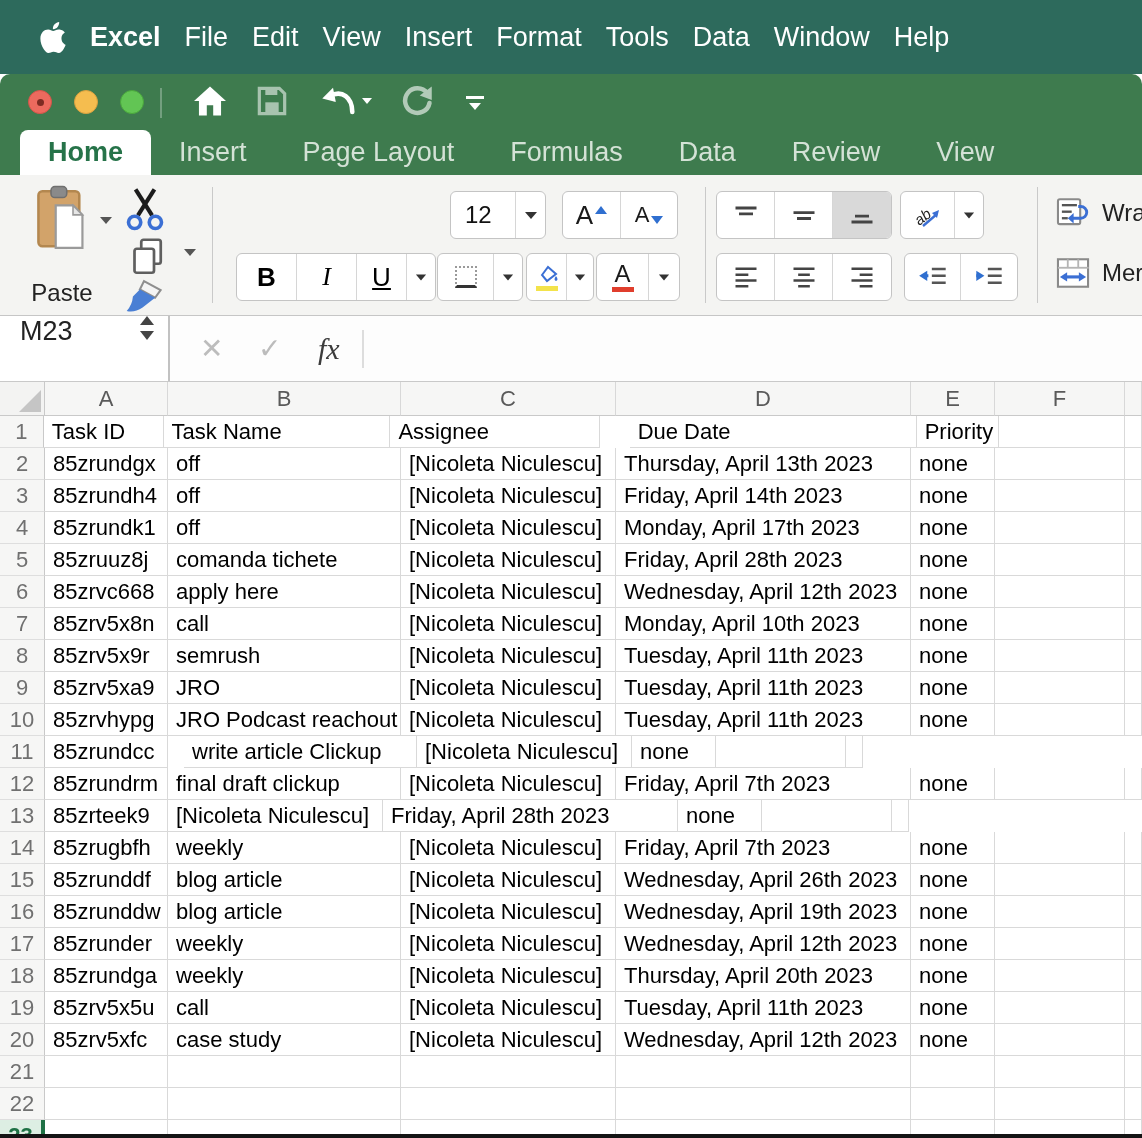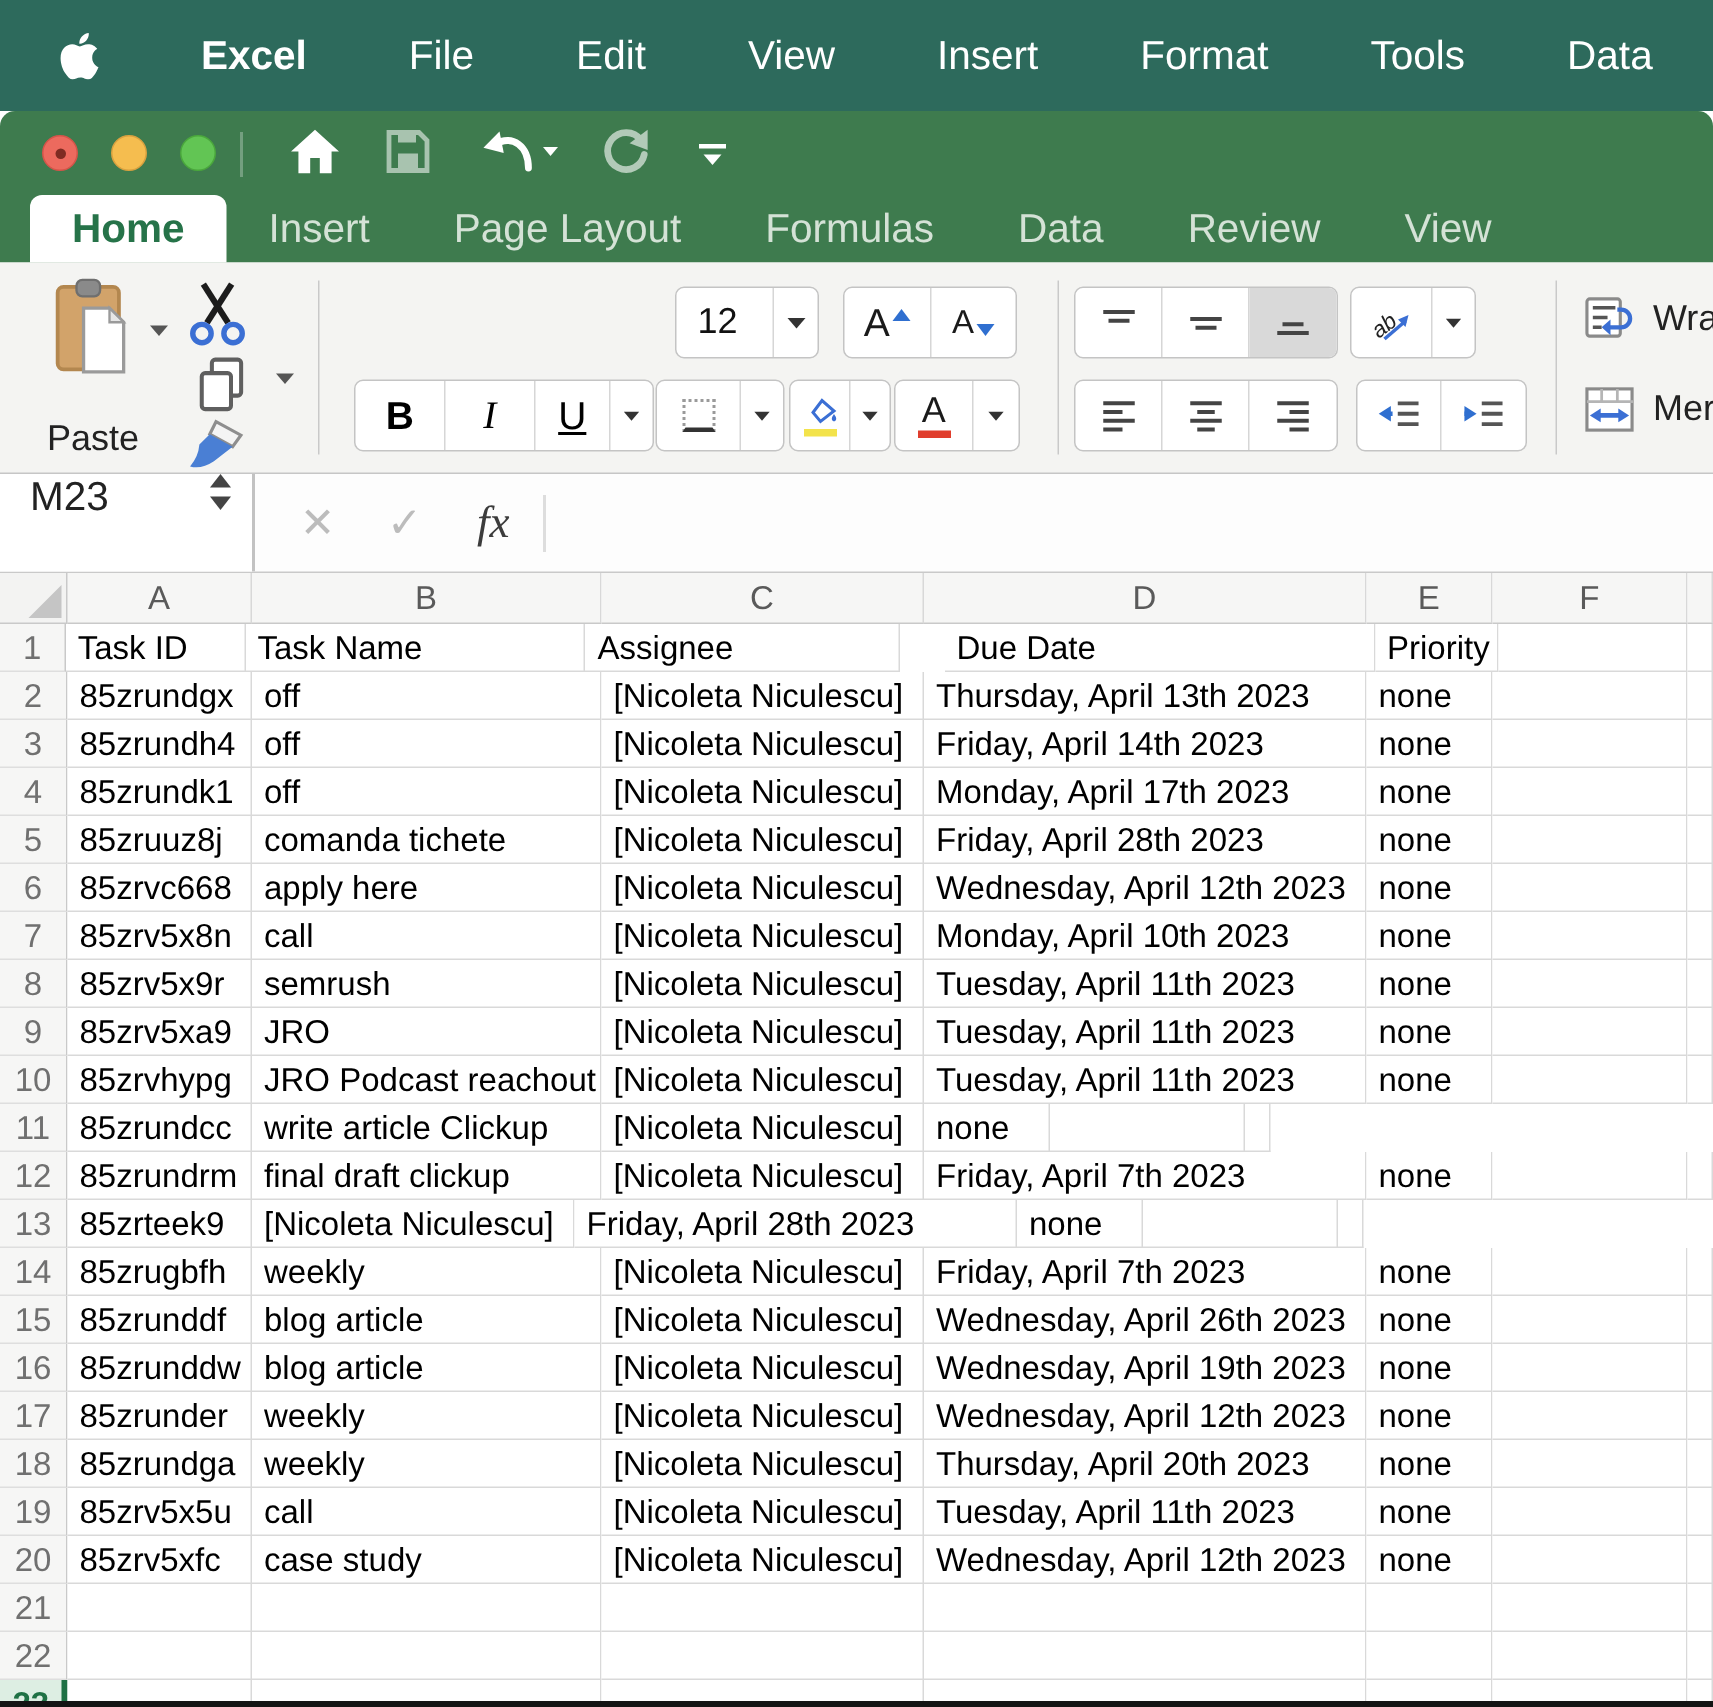--- a/index.html
+++ b/index.html
@@ -2,21 +2,21 @@
 <html><head>
 <meta charset="utf-8">
 <style>
   * { margin:0; padding:0; box-sizing:border-box; }
   html,body { background:#000; }
   body { font-family:"Liberation Sans","DejaVu Sans",sans-serif; }
   .screen { position:relative; width:1142px; height:1138px; overflow:hidden; background:#fff; }
 
   
   .menubar { position:absolute; top:0; left:0; width:100%; height:74px;
-    background:#2d6a5c; display:flex; align-items:center; gap:68px; padding-left:40px;
+    background:#2d6a5c; display:flex; align-items:center; gap:24px; padding-left:40px;
     color:#fff; font-size:27px; }
   .menubar .mitem { white-space:nowrap; }
   .menubar .bold { font-weight:bold; }
   .apple-logo svg { display:block; }
 
   
   .titlebar { position:absolute; top:74px; left:0; width:100%; height:56px;
     background:#3e7b4e; border-radius:10px 10px 0 0; }
   .tlights { position:absolute; left:28px; top:16px; display:flex; gap:22px; align-items:center; }
   .tl { width:24px; height:24px; border-radius:50%; position:relative; }
@@ -484,21 +484,21 @@
           <div class="cell" style="width: 233px;">JRO Podcast reachout</div>
           <div class="cell" style="width: 215px;">[Nicoleta Niculescu]</div>
           <div class="cell" style="width: 295px;">Tuesday, April 11th 2023</div>
           <div class="cell" style="width: 84px;">none</div>
           <div class="cell" style="width: 130px;"></div>
           <div class="cell" style="width: 17px;"></div>
         </div>
         <div class="srow">
           <div class="rowhead">11</div>
           <div class="cell" style="width: 123px;">85zrundcc</div>
-          <div class="cell" style="width: 233px;">write article Clickup</div>
+          <div class="cell" style="width: 233px; margin-left: 16px;">write article Clickup</div>
           <div class="cell" style="width: 215px;">[Nicoleta Niculescu]</div>
           <div class="cell" style="width: 84px;">none</div>
           <div class="cell" style="width: 130px;"></div>
           <div class="cell" style="width: 17px;"></div>
         </div>
         <div class="srow">
           <div class="rowhead">12</div>
           <div class="cell" style="width: 123px;">85zrundrm</div>
           <div class="cell" style="width: 233px;">final draft clickup</div>
           <div class="cell" style="width: 215px;">[Nicoleta Niculescu]</div>

